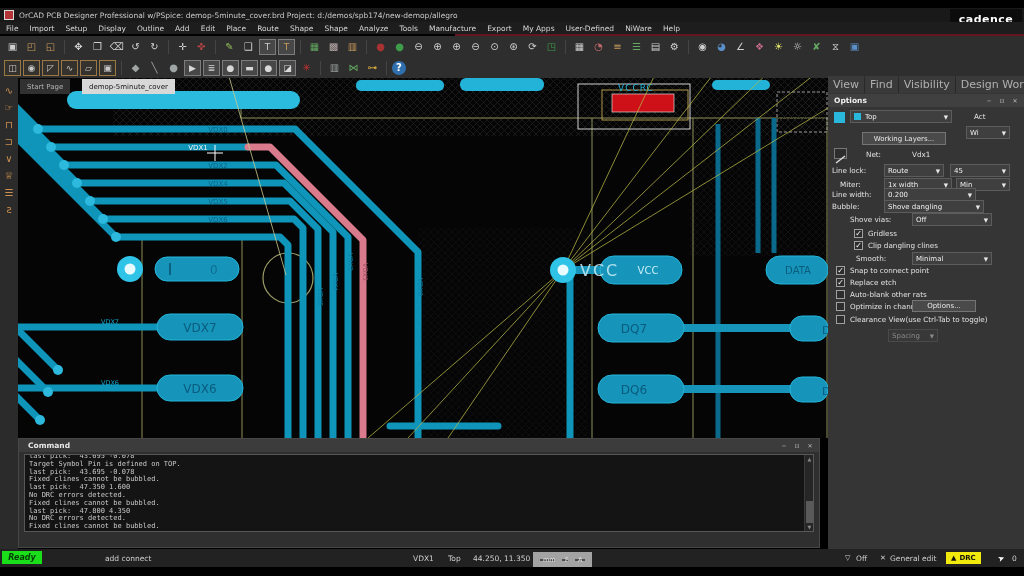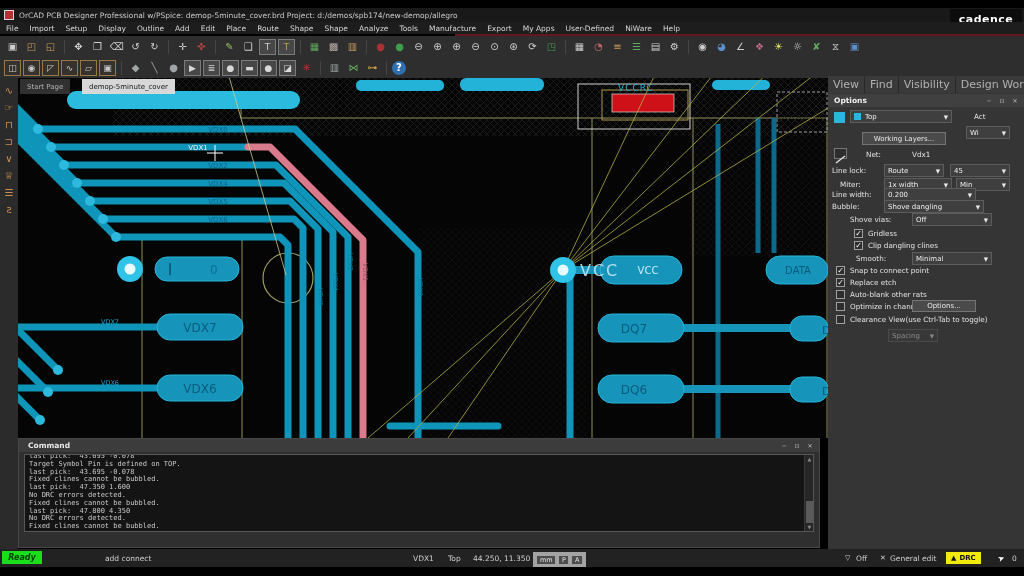--- a/index.html
+++ b/index.html
@@ -60,21 +60,21 @@
 .combo.disabled{color:#8a8a8a;border-color:#4a4a4a;background:#383838}
 .pbtn{position:absolute;background:#4a4a4a;border:1px solid #747474;color:#e8e8e8;font-size:7px;
   display:flex;align-items:center;justify-content:center;white-space:nowrap}
 .cb{position:absolute;width:9px;height:9px;border:1px solid #a0a0a0;background:#2d2d2d;
   font-size:8px;line-height:8px;color:#fff;text-align:center;font-weight:bold}
 .swatch{position:absolute;background:#29b8dc}
 
 #statusbar{left:0;top:549px;width:1024px;height:18px;background:#222;display:flex;align-items:center;font-size:7.5px;color:#d0d0d0}
 #ready-badge{position:absolute;left:2px;top:2px;width:40px;height:13px;background:#1ade1a;color:#063;
   font-weight:bold;font-style:italic;font-size:8px;display:flex;align-items:center;justify-content:center;color:#053e05}
-.sbtn{height:16px;background:#4d4d4d;border:4px solid #a3a3a3;color:#e5e5e5;font-size:6.5px;
+.sbtn{height:16px;background:#4d4d4d;border:7px solid #a3a3a3;color:#e5e5e5;font-size:6.5px;
   display:inline-flex;align-items:center;justify-content:center;margin-left:3px;padding:0 3px}
 #drc-badge{position:absolute;left:946px;top:3px;height:12px;background:#f2ea0c;color:#111;
   font-size:7px;font-weight:bold;display:flex;align-items:center;padding:0 5px}
 #bottom-strip{left:0;top:567px;width:1024px;height:9px;background:#000}
 #top-strip{left:0;top:0;width:1024px;height:8px;background:#000}
 .statxt{white-space:nowrap}
 </style>
 </head>
 <body>
 

